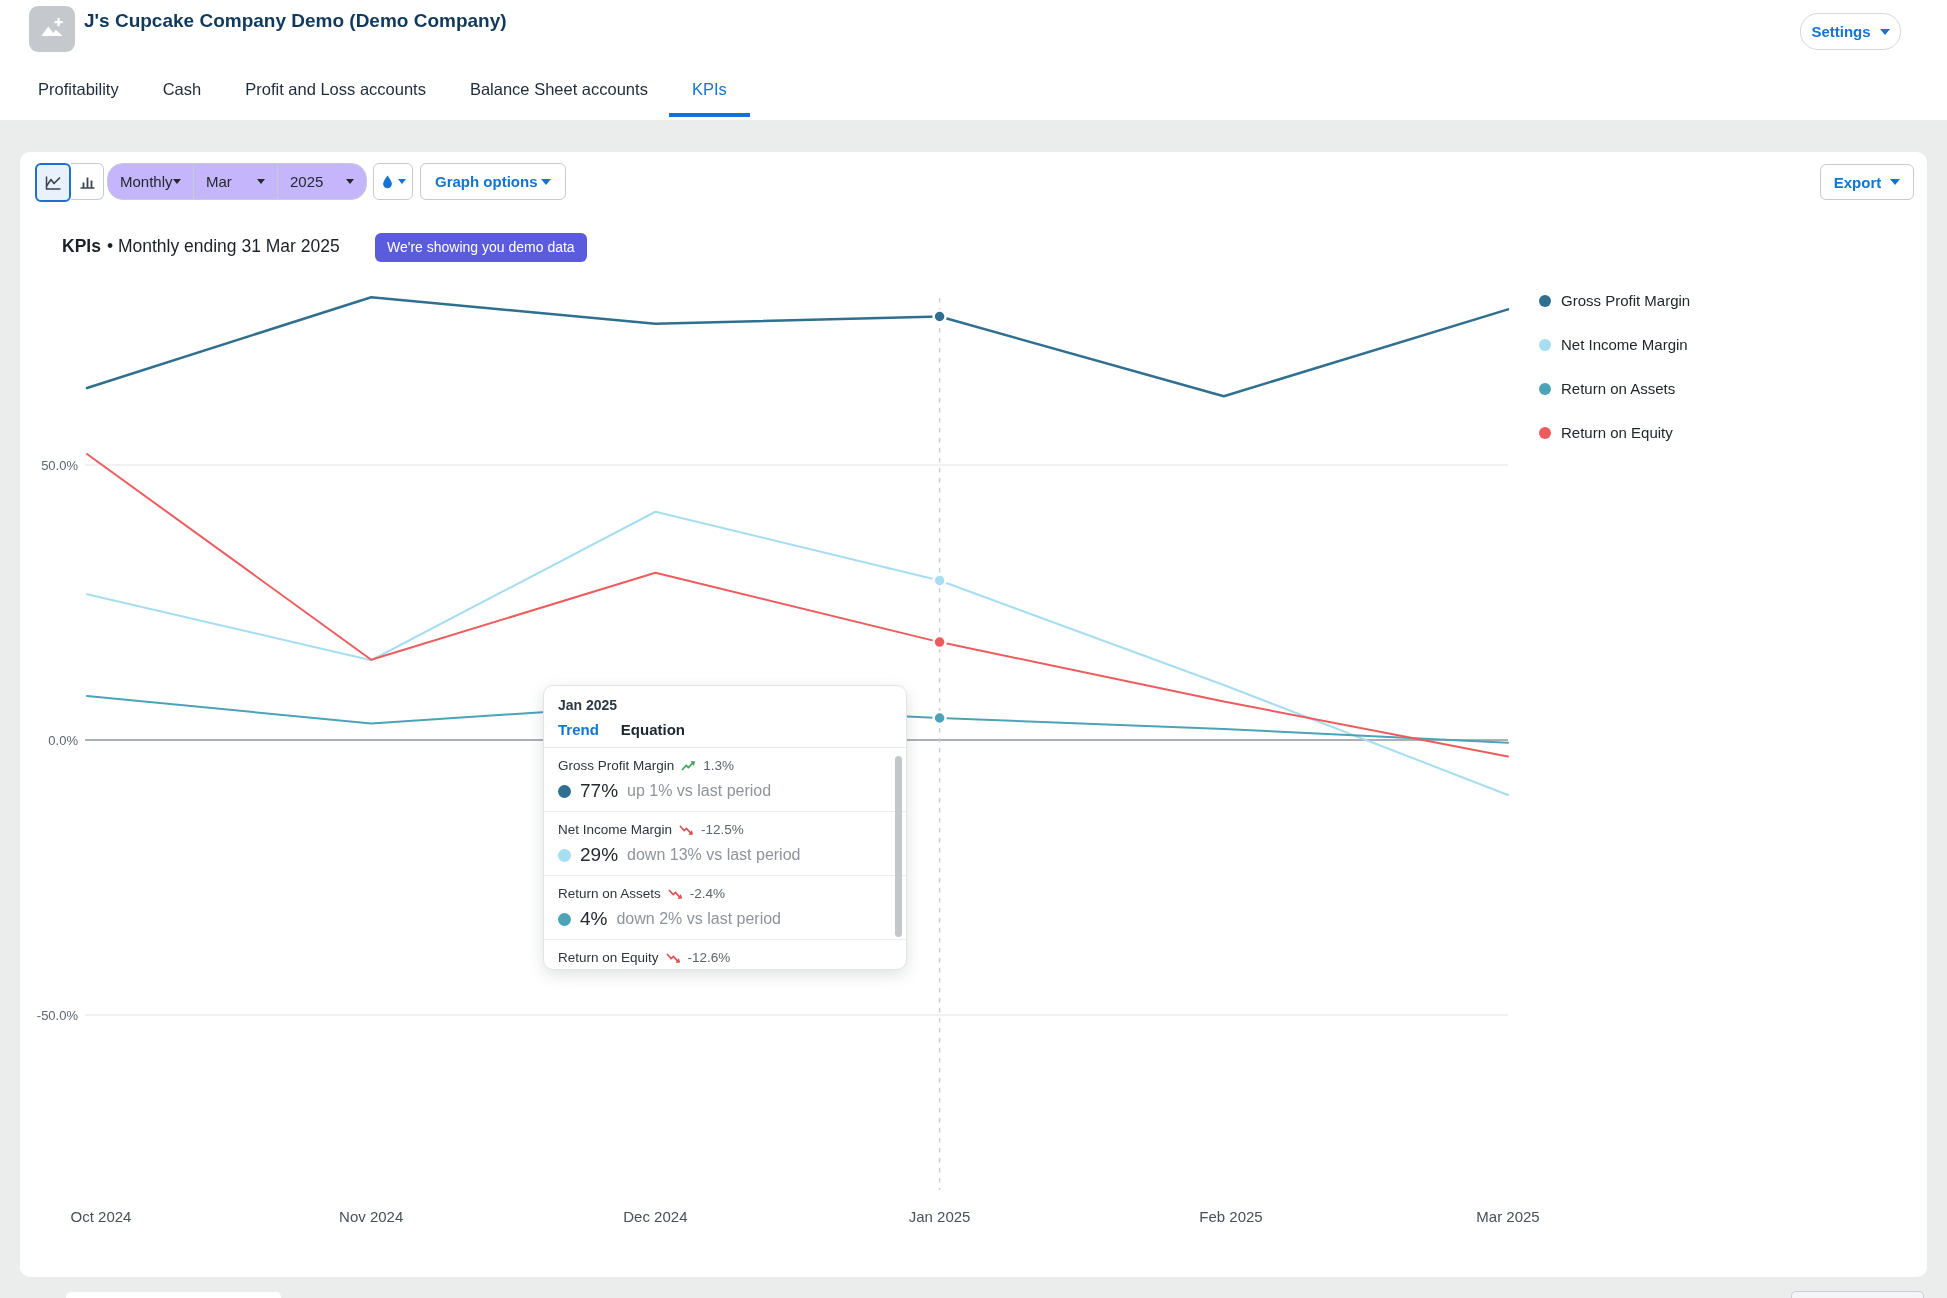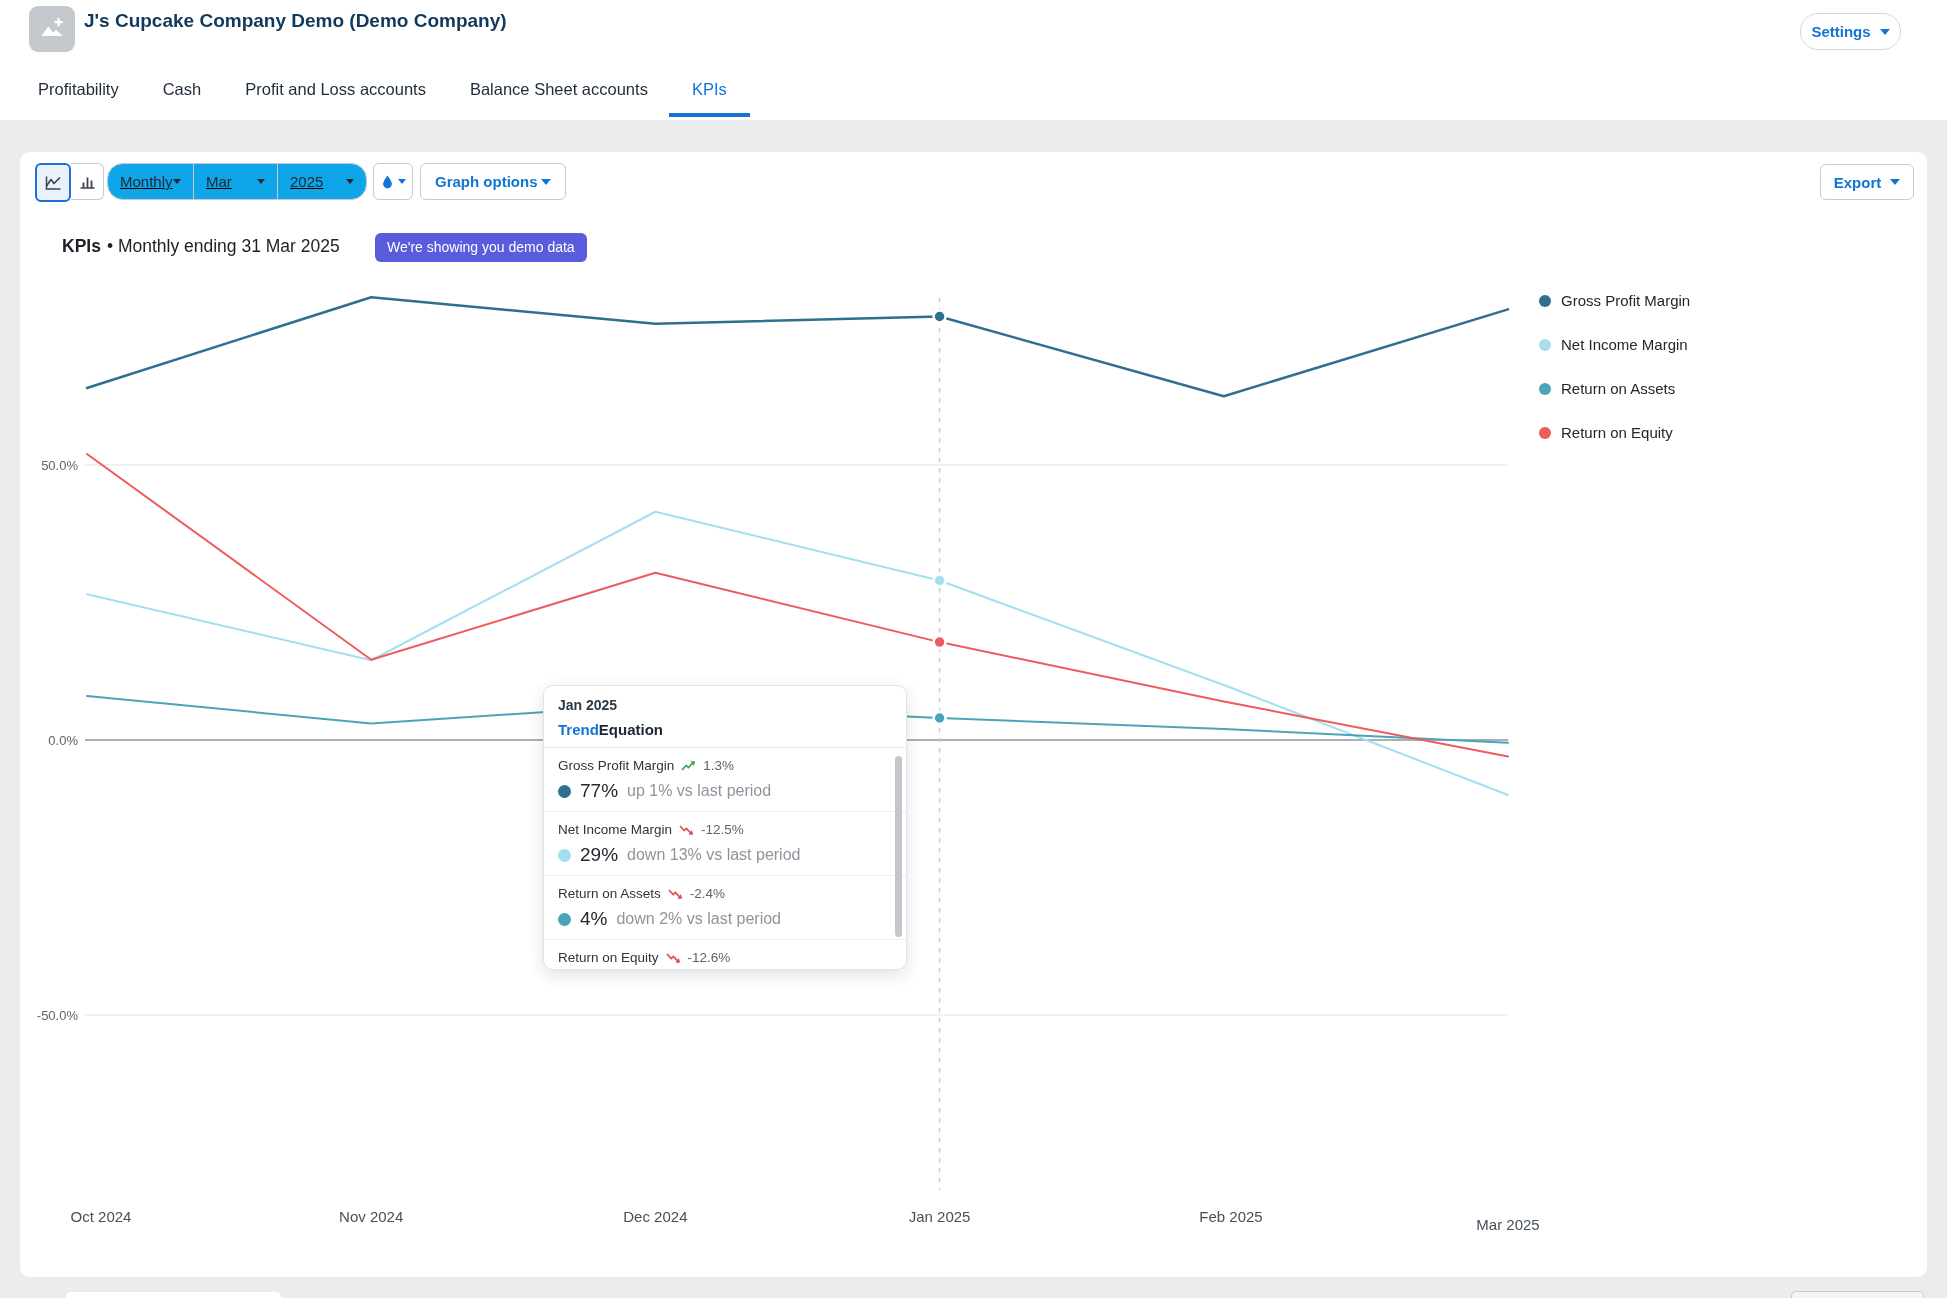--- a/index.html
+++ b/index.html
@@ -27,21 +27,21 @@
 
   
   .chart-card{position:absolute;left:20px;top:152px;width:1907px;height:1125px;background:#fff;border-radius:10px;}
 
   
   .icon-group{position:absolute;left:15px;top:11px;display:flex;}
   .icon-btn{width:32px;height:35px;border:1px solid #c6cbd1;background:#fff;display:flex;align-items:center;justify-content:center;cursor:pointer;}
   .icon-btn.first{border-radius:6px 0 0 6px;}
   .icon-btn.last{border-radius:0 6px 6px 0;border-left:none;}
   .icon-btn.selected{background:#e9f2fc;border:2px solid #1d6fd0;border-radius:6px;z-index:1;}
-  .select-group{position:absolute;left:87px;top:11px;height:35px;display:flex;border:1px solid #c6cbd1;border-radius:16px;background:#0ea5e9;text-decoration:underline;}
+  .select-group{position:absolute;left:87px;top:11px;height:35px;display:flex;border:1px solid #c6cbd1;border-radius:16px;background:#c4b5fd;}
   .select-cell{display:flex;align-items:center;justify-content:space-between;padding:0 12px;font-size:15px;color:#23292f;cursor:pointer;}
   .select-cell + .select-cell{border-left:1px solid #c6cbd1;}
   .droplet-btn{position:absolute;left:353px;top:11px;width:38px;height:35px;border:1px solid #c6cbd1;border-radius:6px;
         background:#fff;display:flex;align-items:center;justify-content:center;gap:4px;cursor:pointer;}
   .droplet-btn .caret{border-left-width:4px;border-right-width:4px;border-top-width:5px;}
   .graph-options-btn{position:absolute;left:400px;top:11px;height:35px;padding:0 14px;border:1px solid #c6cbd1;border-radius:6px;
         background:#fff;display:flex;align-items:center;gap:3px;color:#1274d4;font-weight:bold;font-size:15px;cursor:pointer;}
   .export-btn{position:absolute;left:1800px;top:12px;width:92px;height:34px;border:1px solid #c6cbd1;border-radius:6px;
         background:#fff;display:flex;align-items:center;justify-content:center;gap:9px;color:#1274d4;font-weight:bold;font-size:15px;cursor:pointer;}
 
@@ -60,21 +60,21 @@
   
   #chart-svg{position:absolute;left:0;top:0;width:1947px;height:1298px;z-index:1;pointer-events:none;}
   .y-label{position:absolute;left:32px;width:46px;text-align:right;font-size:13px;color:#5c6670;transform:translateY(-50%);z-index:1;}
   .x-label{position:absolute;top:1208px;font-size:15px;color:#47505a;transform:translateX(-50%);z-index:1;white-space:nowrap;}
 
   
   .tooltip{position:absolute;left:543px;top:685px;width:362px;height:283px;background:#fff;border:1px solid #e1e4e7;
         border-radius:10px;box-shadow:0 5px 16px rgba(40,50,60,.14);z-index:3;overflow:hidden;}
   .tt-head{padding:11px 14px 0 14px;}
   .tt-title{font-size:14px;font-weight:bold;color:#2c3946;}
-  .tt-tabs{display:flex;margin-top:8px;padding-bottom:9px;}
+  .tt-tabs{display:flex;gap:22px;margin-top:8px;padding-bottom:9px;}
   .tt-tab{font-size:15px;font-weight:bold;color:#1d2733;cursor:pointer;}
   .tt-tab.active{color:#1274d4;}
   .tt-divider{border-top:1px solid #e8eaec;}
   .tt-row{padding:10px 14px 9px 14px;border-bottom:1px solid #eceeef;}
   .tt-row:last-child{border-bottom:none;}
   .tt-line1{display:flex;align-items:center;gap:7px;font-size:13.5px;color:#2e353c;}
   .tt-trendval{color:#5d646b;}
   .tt-line2{display:flex;align-items:center;gap:9px;margin-top:7px;}
   .tt-dot{width:13px;height:13px;border-radius:50%;flex:0 0 auto;}
   .tt-value{font-size:19px;color:#232930;}
@@ -204,21 +204,21 @@
 
 <div class="y-label" style="top: 465px;">50.0%</div>
 <div class="y-label" style="top: 740px;">0.0%</div>
 <div class="y-label" style="top: 1015px;">-50.0%</div>
 
 <div class="x-label" style="left: 87px; margin-left: 14px;">Oct 2024</div>
 <div class="x-label" style="left: 371.2px;">Nov 2024</div>
 <div class="x-label" style="left: 655.4px;">Dec 2024</div>
 <div class="x-label" style="left: 939.6px;">Jan 2025</div>
 <div class="x-label" style="left: 1231px;">Feb 2025</div>
-<div class="x-label" style="left: 1508px; margin-top: 8px;">Mar 2025</div>
+<div class="x-label" style="left: 1508px;">Mar 2025</div>
 
 <div class="tooltip">
   <div class="tt-head">
     <div class="tt-title">Jan 2025</div>
     <div class="tt-tabs">
       <span class="tt-tab active">Trend</span>
       <span class="tt-tab">Equation</span>
     </div>
   </div>
   <div class="tt-divider"></div>

